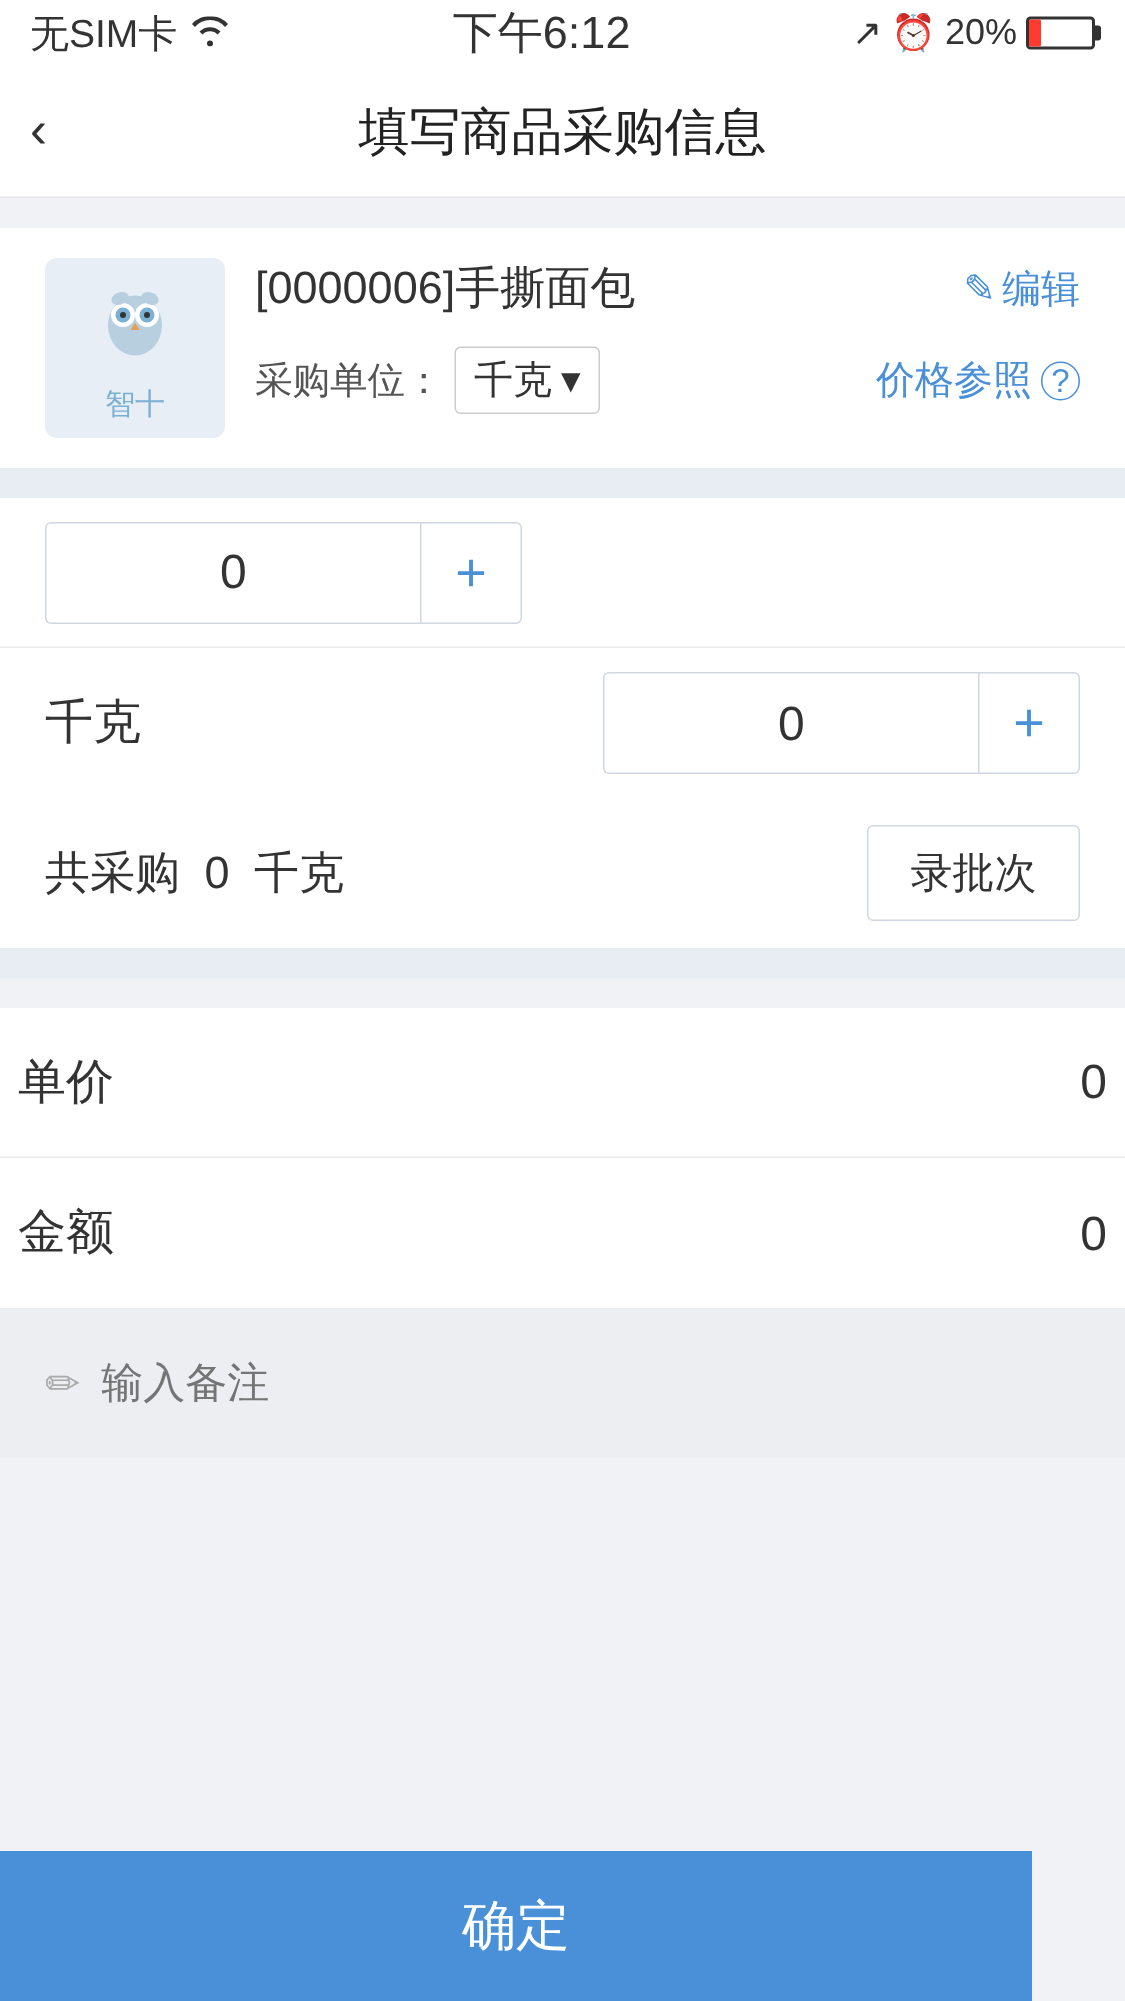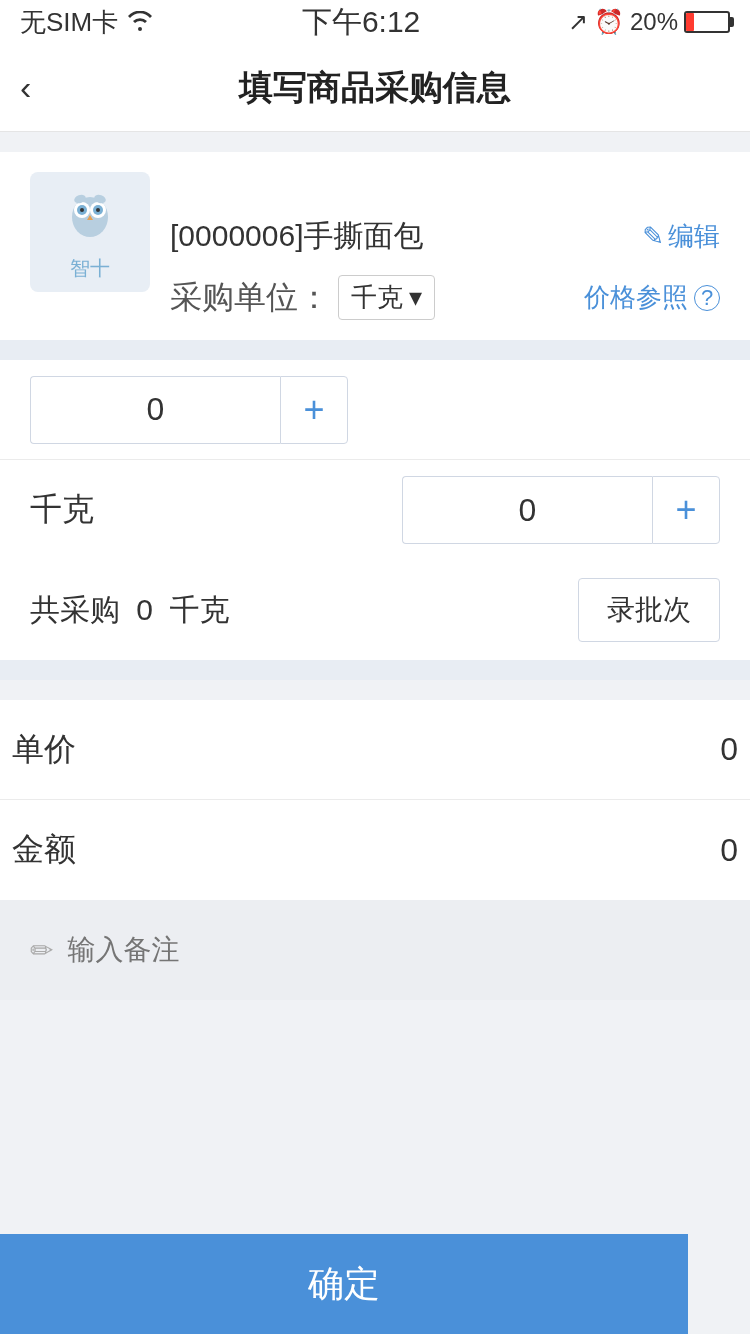--- a/index.html
+++ b/index.html
@@ -63,21 +63,21 @@
       font-size: 34px;
       color: #333;
       width: 60px;
       cursor: pointer;
     }
     .nav-title {
       position: absolute;
       left: 50%;
       transform: translateX(-50%);
       font-size: 34px;
-      font-weight: 700;
+      font-weight: 400;
       color: #222;
     }
 
     
     .product-card {
       background: #fff;
       padding: 20px 30px;
       margin-top: 20px;
       display: flex;
       align-items: flex-start;
@@ -103,41 +103,40 @@
     .product-info {
       flex: 1;
       display: flex;
       flex-direction: column;
       gap: 18px;
     }
     .product-header {
       display: flex;
       justify-content: space-between;
       align-items: center;
-      margin-top: 44px;
     }
     .product-name {
       font-size: 30px;
       color: #333;
       font-weight: 500;
     }
     .edit-btn {
       font-size: 26px;
       color: #4a90d9;
       display: flex;
       align-items: center;
       gap: 4px;
       cursor: pointer;
     }
     .product-unit-row {
       display: flex;
       justify-content: space-between;
       align-items: center;
     }
-    .unit-label { font-size: 32px; color: #555; }
+    .unit-label { font-size: 25px; color: #555; }
     .unit-select {
       display: flex;
       align-items: center;
       border: 1px solid #ccc;
       border-radius: 4px;
       padding: 4px 12px;
       font-size: 26px;
       color: #333;
       gap: 6px;
     }

